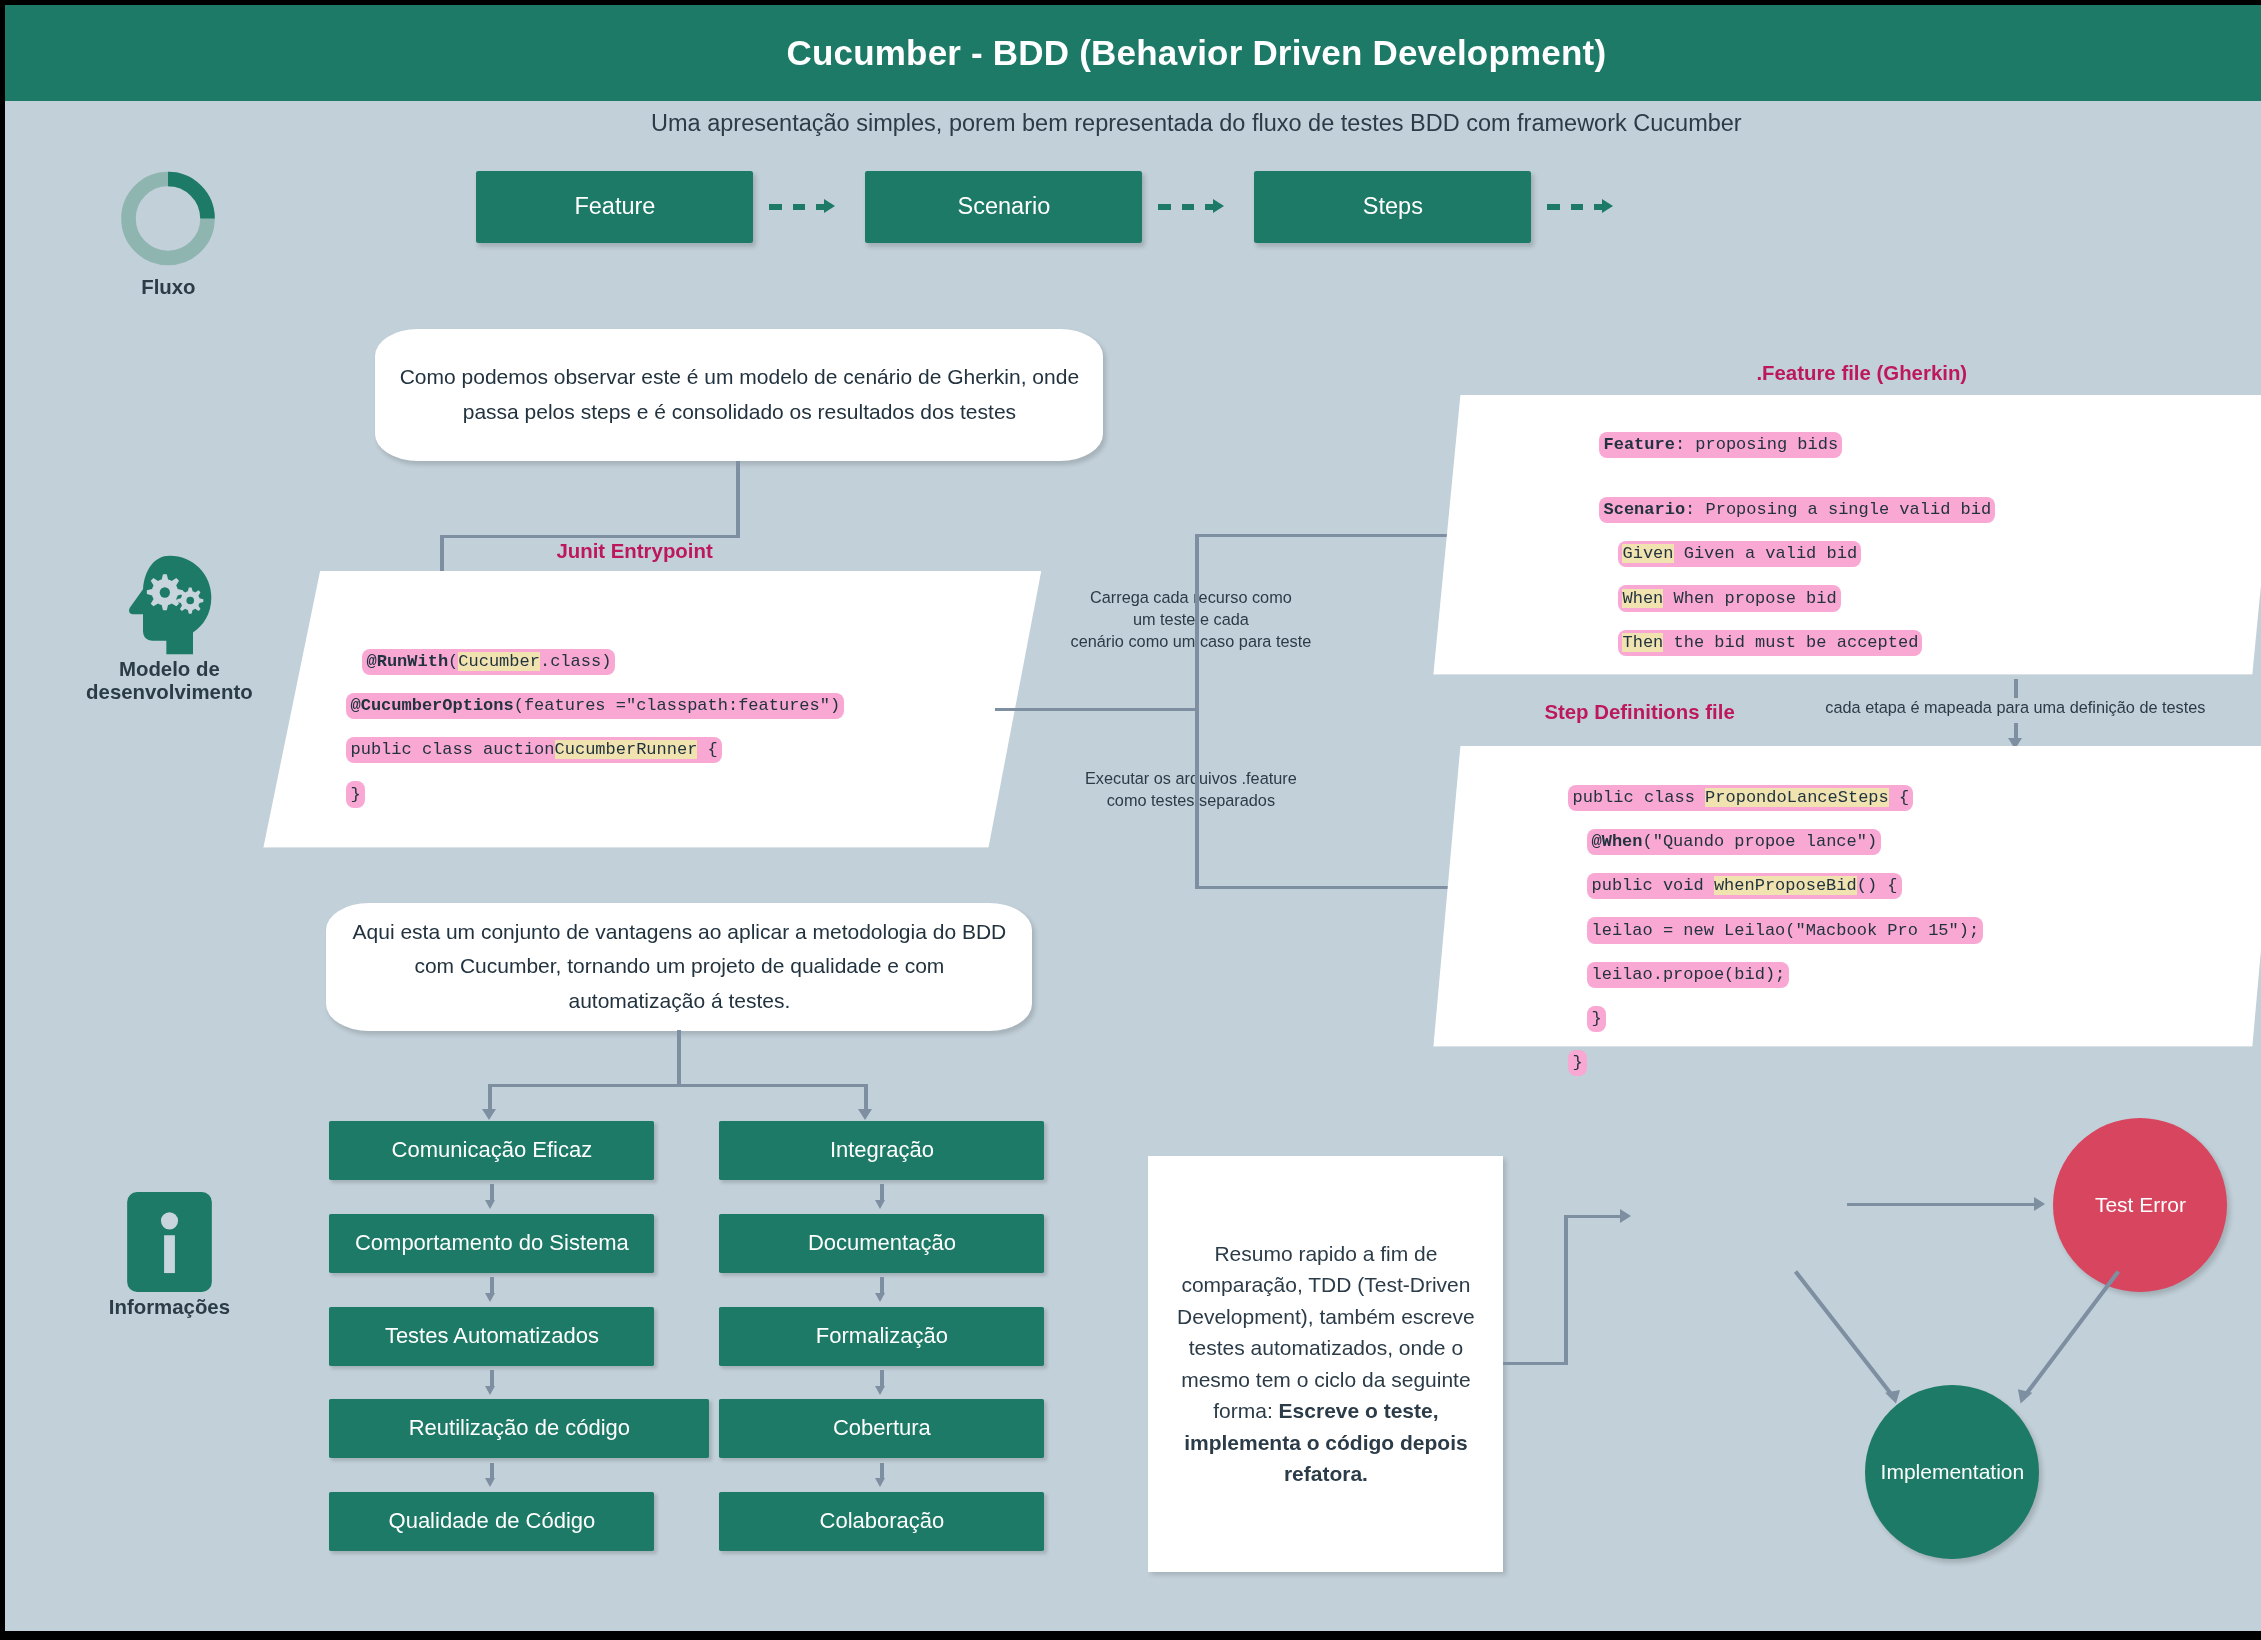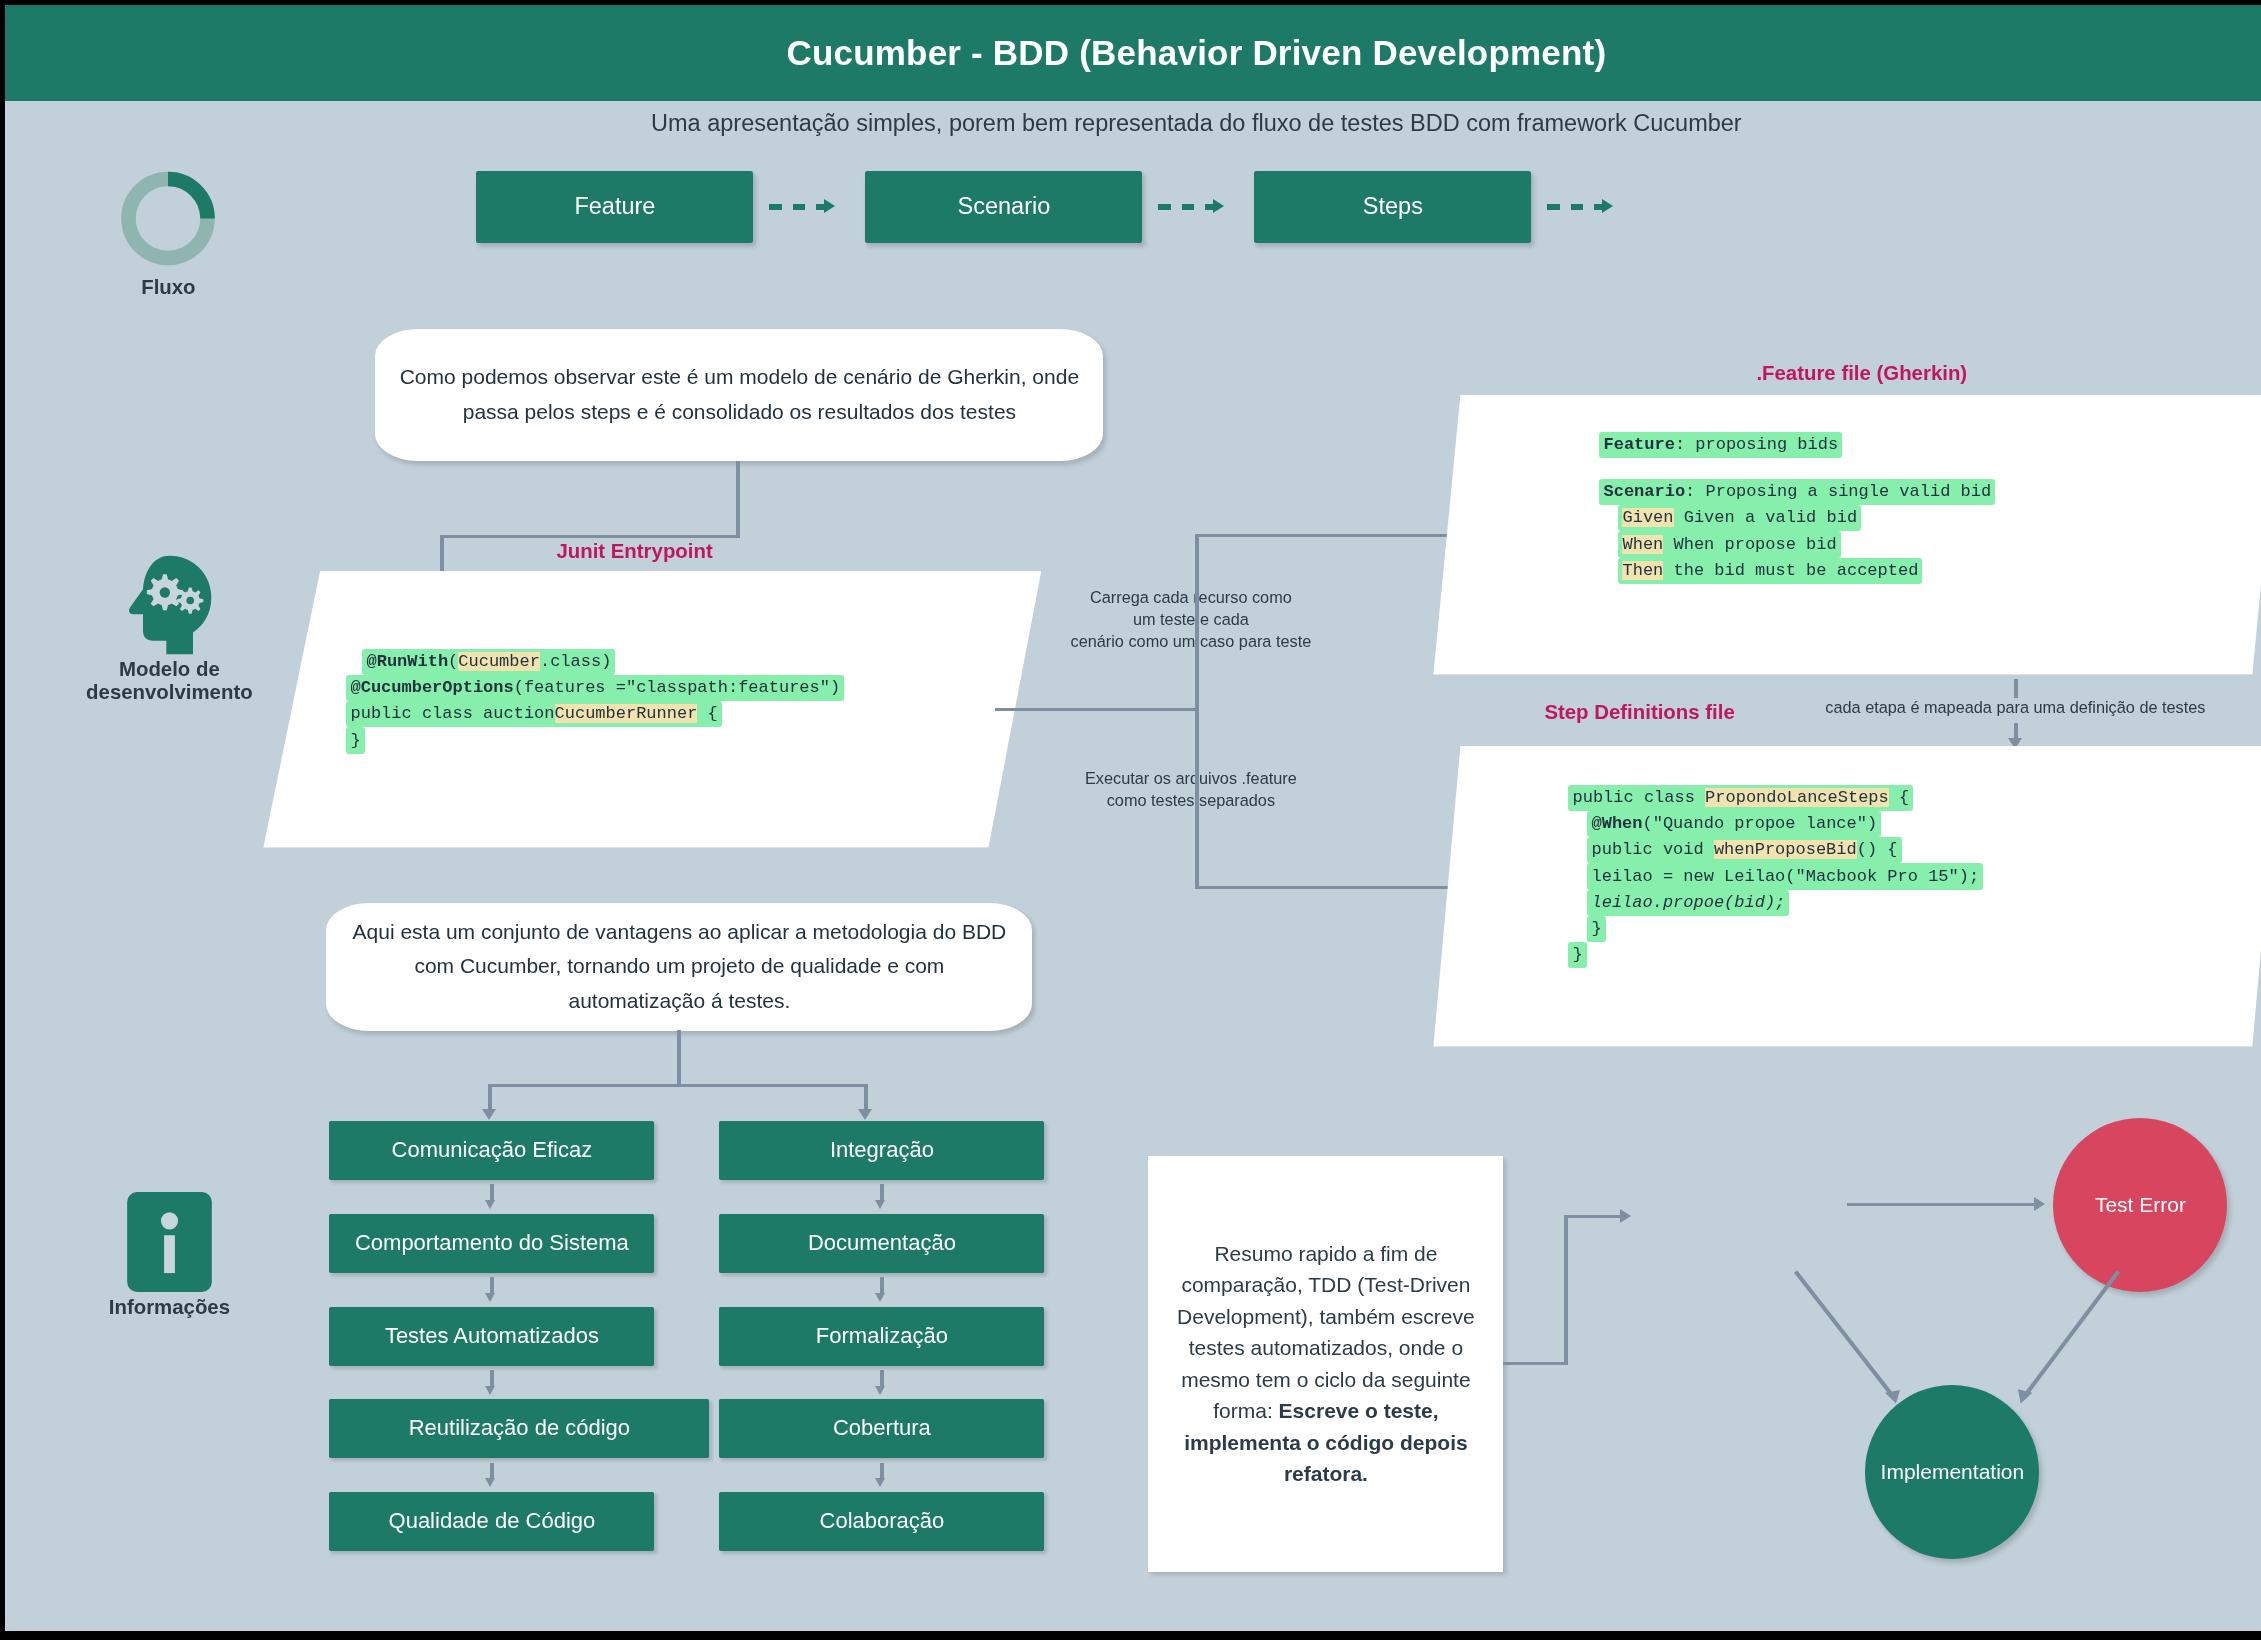--- a/index.html
+++ b/index.html
@@ -104,24 +104,24 @@
   }
   .code {
     position: absolute;
     font-family: "Liberation Mono", "DejaVu Sans Mono", monospace;
     font-size: 17px;
     color: #22333f;
     white-space: nowrap;
   }
   .code .ln {
     display: inline-block;
-    background: #86efac;
+    background: #f9a8d4;
     padding: 3.2px 4.1px 4.1px 4.1px;
-    border-radius: 3px;
-    margin-bottom: 0;
+    border-radius: 8px;
+    margin-bottom: 18px;
   }
   .code .hl { background: #f0e3b0; }
 
   .conn-label {
     position: absolute;
     text-align: center;
     color: #2b3b47;
     font-size: 16.3px;
     font-stretch: condensed;
     line-height: 1.35;
@@ -299,21 +299,21 @@
   <div class="gline" style="left:2009px;top:718px;width:3.2px;height:17px;"></div>
   <div class="garrow-down" style="left:2003px;top:733px;"></div>
 
   <div class="para-panel" style="left:1428px;top:741px;width:846px;height:301px;
               clip-path: polygon(3.2% 0%, 100% 0%, 96.8% 100%, 0% 100%);"></div>
   <div class="code" style="left:1563px;top:780px;" id="stepdef-code">
       <div style="padding-left: 0px;"><span class="ln"><span>public class </span><span class="hl">PropondoLanceSteps</span><span> {</span></span></div>
       <div style="padding-left: 19px;"><span class="ln"><span style="font-weight: bold;">@When</span><span>("Quando propoe lance")</span></span></div>
       <div style="padding-left: 19px;"><span class="ln"><span>public void </span><span class="hl">whenProposeBid</span><span>() {</span></span></div>
       <div style="padding-left: 19px;"><span class="ln"><span>    leilao = new Leilao("Macbook Pro 15");</span></span></div>
-      <div style="padding-left: 19px; font-style: italic;"><span class="ln"><span>    leilao.propoe(bid);</span></span></div>
+      <div style="padding-left: 19px;"><span class="ln"><span>    leilao.propoe(bid);</span></span></div>
       <div style="padding-left: 19px;"><span class="ln"><span>}</span></span></div>
       <div style="padding-left: 0px;"><span class="ln"><span>}</span></span></div>
     </div>
 
   <div class="bubble" style="left:321px;top:898px;width:706px;height:128px;">
     <span>Aqui esta um conjunto de vantagens ao aplicar a metodologia do BDD com Cucumber, tornando um projeto de qualidade e com automatização á testes.</span>
   </div>
 
   <div class="gline" style="left:672px;top:1025px;width:3.6px;height:55px;"></div>
   <div class="gline" style="left:483px;top:1079px;width:380px;height:3.6px;"></div>

